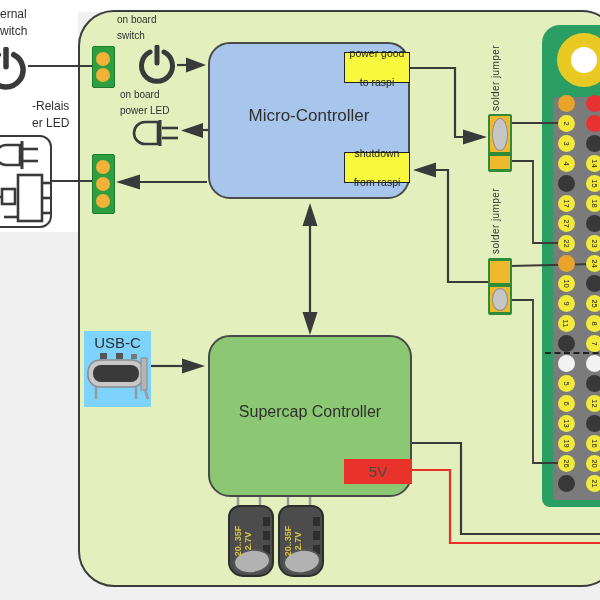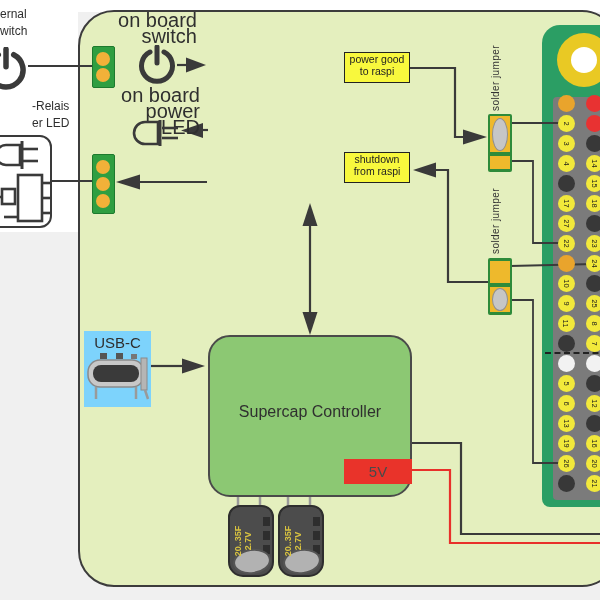--- a/index.html
+++ b/index.html
@@ -18,21 +18,21 @@
   
   #relay-box{left:-22px;top:135px;width:74px;height:93px;background:#fff;
              border:2.5px solid #3a3a3a;border-radius:12px;box-sizing:border-box;}
   
   .bigbox{border:2px solid #4a4a4a;border-radius:22px;box-sizing:border-box;}
   #mcu{left:208px;top:42px;width:202px;height:157px;background:#a8c6ec;}
   #supercap{left:208px;top:335px;width:204px;height:162px;background:#8cc873;}
   .boxtitle{position:absolute;width:100%;text-align:center;font-size:17px;}
   .ylabel{position:absolute;background:#f8f83d;border:1.5px solid #222;box-sizing:border-box;
           font-size:10.5px;line-height:1.18;text-align:center;color:#222;
-          display:flex;flex-direction:column;}
+          display:flex;flex-direction:column;justify-content:center;gap:16px;}
   #gnd-tag{left:342px;top:431px;width:70px;height:24px;background:#363636;color:#fff;
            font-size:15px;text-align:center;line-height:24px;}
   #v5-tag{left:344px;top:459px;width:68px;height:25px;background:#e9332a;color:#4a4a4a;
           font-size:15px;text-align:center;line-height:25px;}
   
   #usb-photo{left:84px;top:331px;width:67px;height:76px;background:#7dd3fc;}
   #usb-label{width:100%;text-align:center;font-size:15px;margin-top:3px;}
   
   #pcb{left:542px;top:25px;width:76px;height:482px;background:#2b9e64;border-radius:18px 0 0 8px;}
   #hole-outer{left:557px;top:33px;width:54px;height:54px;border-radius:50%;background:#e9c924;}
@@ -50,21 +50,21 @@
           letter-spacing:0.4px;transform:rotate(-90deg);white-space:nowrap;color:#333;}
   
   .cap{position:absolute;width:46px;height:72px;background:#4c4c4c;border:2px solid #2e2e2e;
        border-radius:12px 12px 15px 15px;box-sizing:border-box;}
   .cap .bottom{position:absolute;left:3px;bottom:1px;width:34px;height:21px;border-radius:50%;
                background:#b2b2b2;border:2px solid #555;transform:rotate(-8deg);}
   .cap .notch{position:absolute;right:2px;width:7px;height:9px;background:#2e2e2e;}
   .cap .captext{position:absolute;left:-17px;top:24px;width:60px;height:20px;
                 transform:rotate(-90deg);text-align:center;font-size:9px;font-weight:bold;
                 color:#d9c33f;line-height:1.12;}
-  .twolines{position:absolute;text-align:right;font-size:20px;line-height:16px;}
+  .twolines{position:absolute;text-align:left;font-size:10px;line-height:16px;}
   .exttext{position:absolute;font-size:12px;line-height:17px;}
   svg.layer{position:absolute;left:0;top:0;pointer-events:none;}
 </style>
 </head>
 <body>
 
 <div id="stage">
 
   <div class="abs" id="white-top"></div>
   <div class="abs" id="white-left"></div>
@@ -167,20 +167,23 @@
   </div>
   <svg class="abs" style="left:132px;top:119px;" width="48" height="28" viewBox="0 0 48 28">
     <g stroke="#3a3a3a" stroke-width="2.6" fill="none">
       <path d="M26 3 H13 A 11 11 0 0 0 13 25 H26 Z"></path>
       <line x1="28" y1="1" x2="28" y2="27" stroke-width="3"></line>
       <line x1="30" y1="9" x2="46" y2="9"></line>
       <line x1="30" y1="19" x2="46" y2="19"></line>
     </g>
   </svg>
 
+  <div class="bigbox abs" id="mcu">
+    <span class="boxtitle" style="top:62px;">Micro-Controller</span>
+  </div>
   <div class="ylabel abs" style="left:344px;top:52px;width:66px;height:31px;">
     <div>power good</div>
     <div>to raspi</div>
   </div>
   <div class="ylabel abs" style="left:344px;top:152px;width:66px;height:31px;">
     <div>shutdown</div>
     <div>from raspi</div>
   </div>
 
   <div class="bigbox abs" id="supercap">

